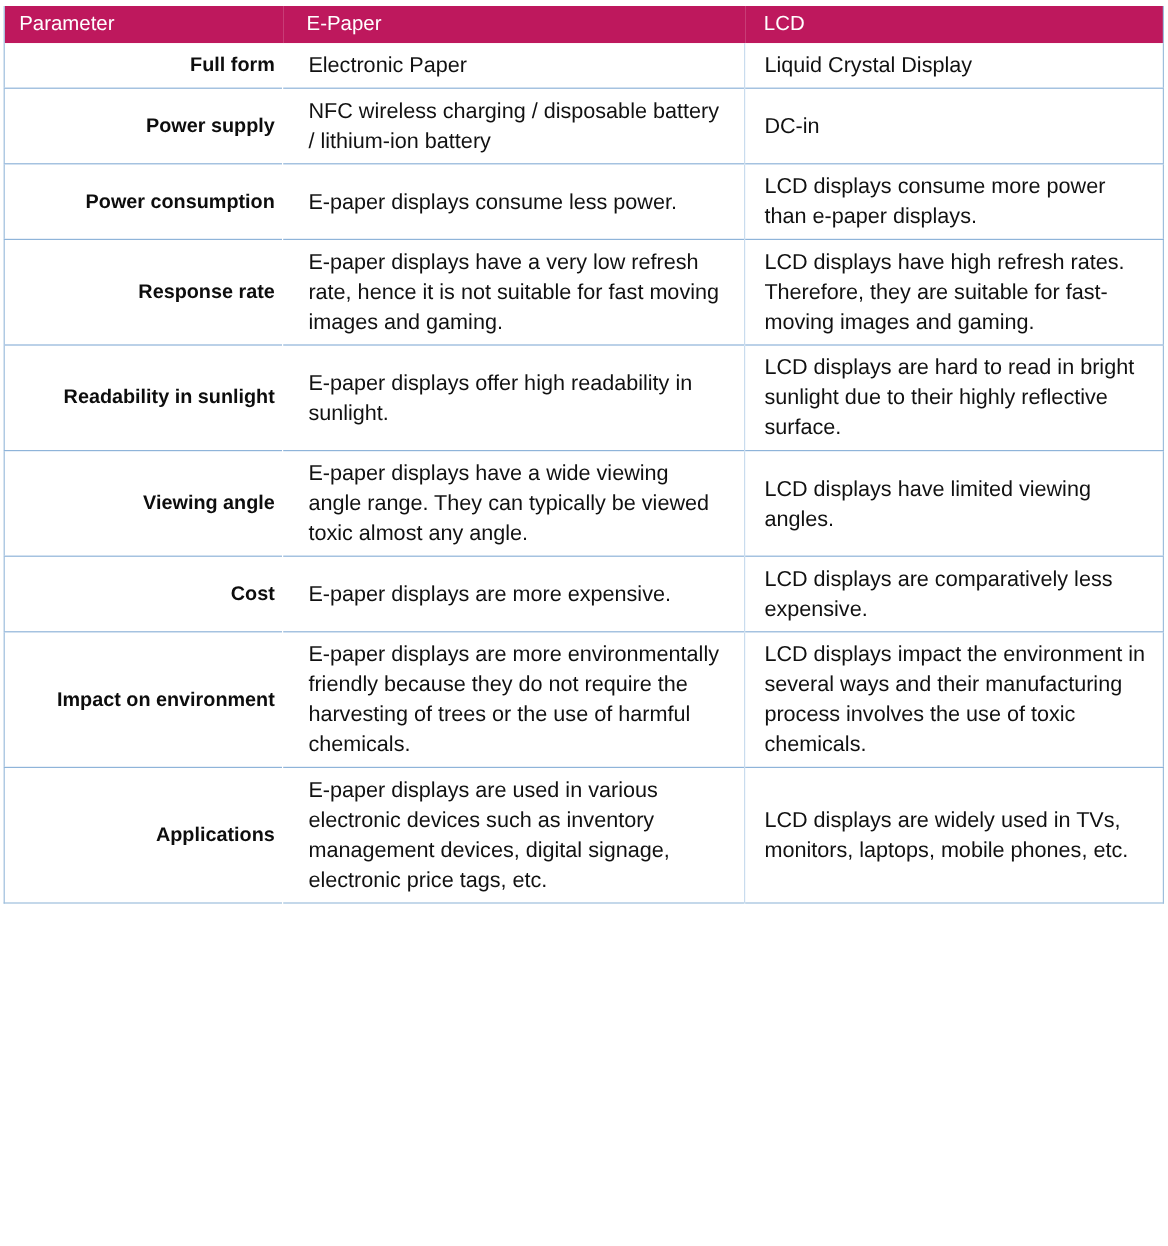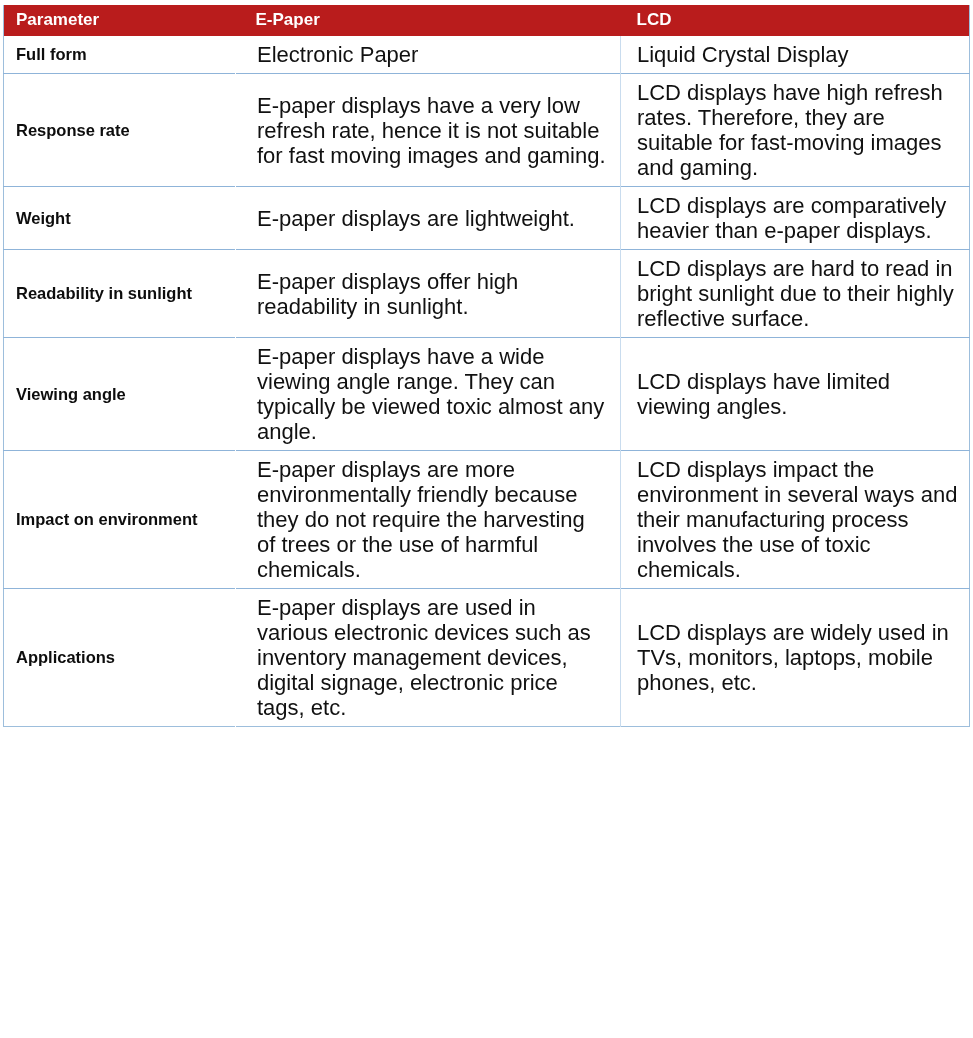--- a/index.html
+++ b/index.html
@@ -28,50 +28,51 @@
     border-left: 1px solid #9DBEDC;
     border-right: 1px solid #9DBEDC;
     border-bottom: 1px solid #9DBEDC;
   }
 
   table.cmp col.c1 { width: 232px; }
   table.cmp col.c2 { width: 385px; }
   table.cmp col.c3 { width: 349px; }
 
   thead th {
-    background: #b91c1c;
+    background: #be185d;
     color: #ffffff;
     font-size: 17px;
-    font-weight: bold;
+    font-weight: normal;
     text-align: left;
     padding: 5px 0 6px 12px;
     height: 20px;
     line-height: 20px;
     border: none;
     white-space: nowrap;
   }
   thead th.h2 { padding-left: 20px; }
   thead th.h3 { padding-left: 16px; }
 
   tbody td {
     border-top: 1px solid #8FB4D9;
     vertical-align: middle;
     color: #111111;
-    font-size: 22px;
+    font-size: 18px;
     line-height: 25px;
     background: #ffffff;
   }
 
   tbody tr:first-child td { border-top: none; }
 
   td.param {
     font-weight: bold;
     font-size: 16.5px;
     padding: 6px 6px 6px 12px;
     color: #0d0d0d;
+    text-align: right;
   }
   td.val-a {
     padding: 6px 14px 6px 21px;
     border-left: 1px solid transparent;
   }
   td.val-b {
     padding: 6px 10px 6px 16px;
     border-left: 1px solid #C9DCEE;
   }
 </style>
@@ -92,38 +93,48 @@
         <th class="h3">LCD</th>
       </tr>
     </thead>
     <tbody id="tbody">
         <tr>
           <td class="param">Full form</td>
           <td class="val-a">Electronic Paper</td>
           <td class="val-b">Liquid Crystal Display</td>
         </tr>
         <tr>
+          <td class="param">Power supply</td>
+          <td class="val-a">NFC wireless charging / disposable battery / lithium-ion battery</td>
+          <td class="val-b">DC-in</td>
+        </tr>
+        <tr>
+          <td class="param">Power consumption</td>
+          <td class="val-a">E-paper displays consume less power.</td>
+          <td class="val-b">LCD displays consume more power than e-paper displays.</td>
+        </tr>
+        <tr>
           <td class="param">Response rate</td>
           <td class="val-a">E-paper displays have a very low refresh rate, hence it is not suitable for fast moving images and gaming.</td>
           <td class="val-b">LCD displays have high refresh rates. Therefore, they are suitable for fast-moving images and gaming.</td>
-        </tr>
-        <tr>
-          <td class="param">Weight</td>
-          <td class="val-a">E-paper displays are lightweight.</td>
-          <td class="val-b">LCD displays are comparatively heavier than e-paper displays.</td>
         </tr>
         <tr>
           <td class="param">Readability in sunlight</td>
           <td class="val-a">E-paper displays offer high readability in sunlight.</td>
           <td class="val-b">LCD displays are hard to read in bright sunlight due to their highly reflective surface.</td>
         </tr>
         <tr>
           <td class="param">Viewing angle</td>
           <td class="val-a">E-paper displays have a wide viewing angle range. They can typically be viewed toxic almost any angle.</td>
           <td class="val-b">LCD displays have limited viewing angles.</td>
+        </tr>
+        <tr>
+          <td class="param">Cost</td>
+          <td class="val-a">E-paper displays are more expensive.</td>
+          <td class="val-b">LCD displays are comparatively less expensive.</td>
         </tr>
         <tr>
           <td class="param">Impact on environment</td>
           <td class="val-a">E-paper displays are more environmentally friendly because they do not require the harvesting of trees or the use of harmful chemicals.</td>
           <td class="val-b">LCD displays impact the environment in several ways and their manufacturing process involves the use of toxic chemicals.</td>
         </tr>
         <tr>
           <td class="param">Applications</td>
           <td class="val-a">E-paper displays are used in various electronic devices such as inventory management devices, digital signage, electronic price tags, etc.</td>
           <td class="val-b">LCD displays are widely used in TVs, monitors, laptops, mobile phones, etc.</td>

